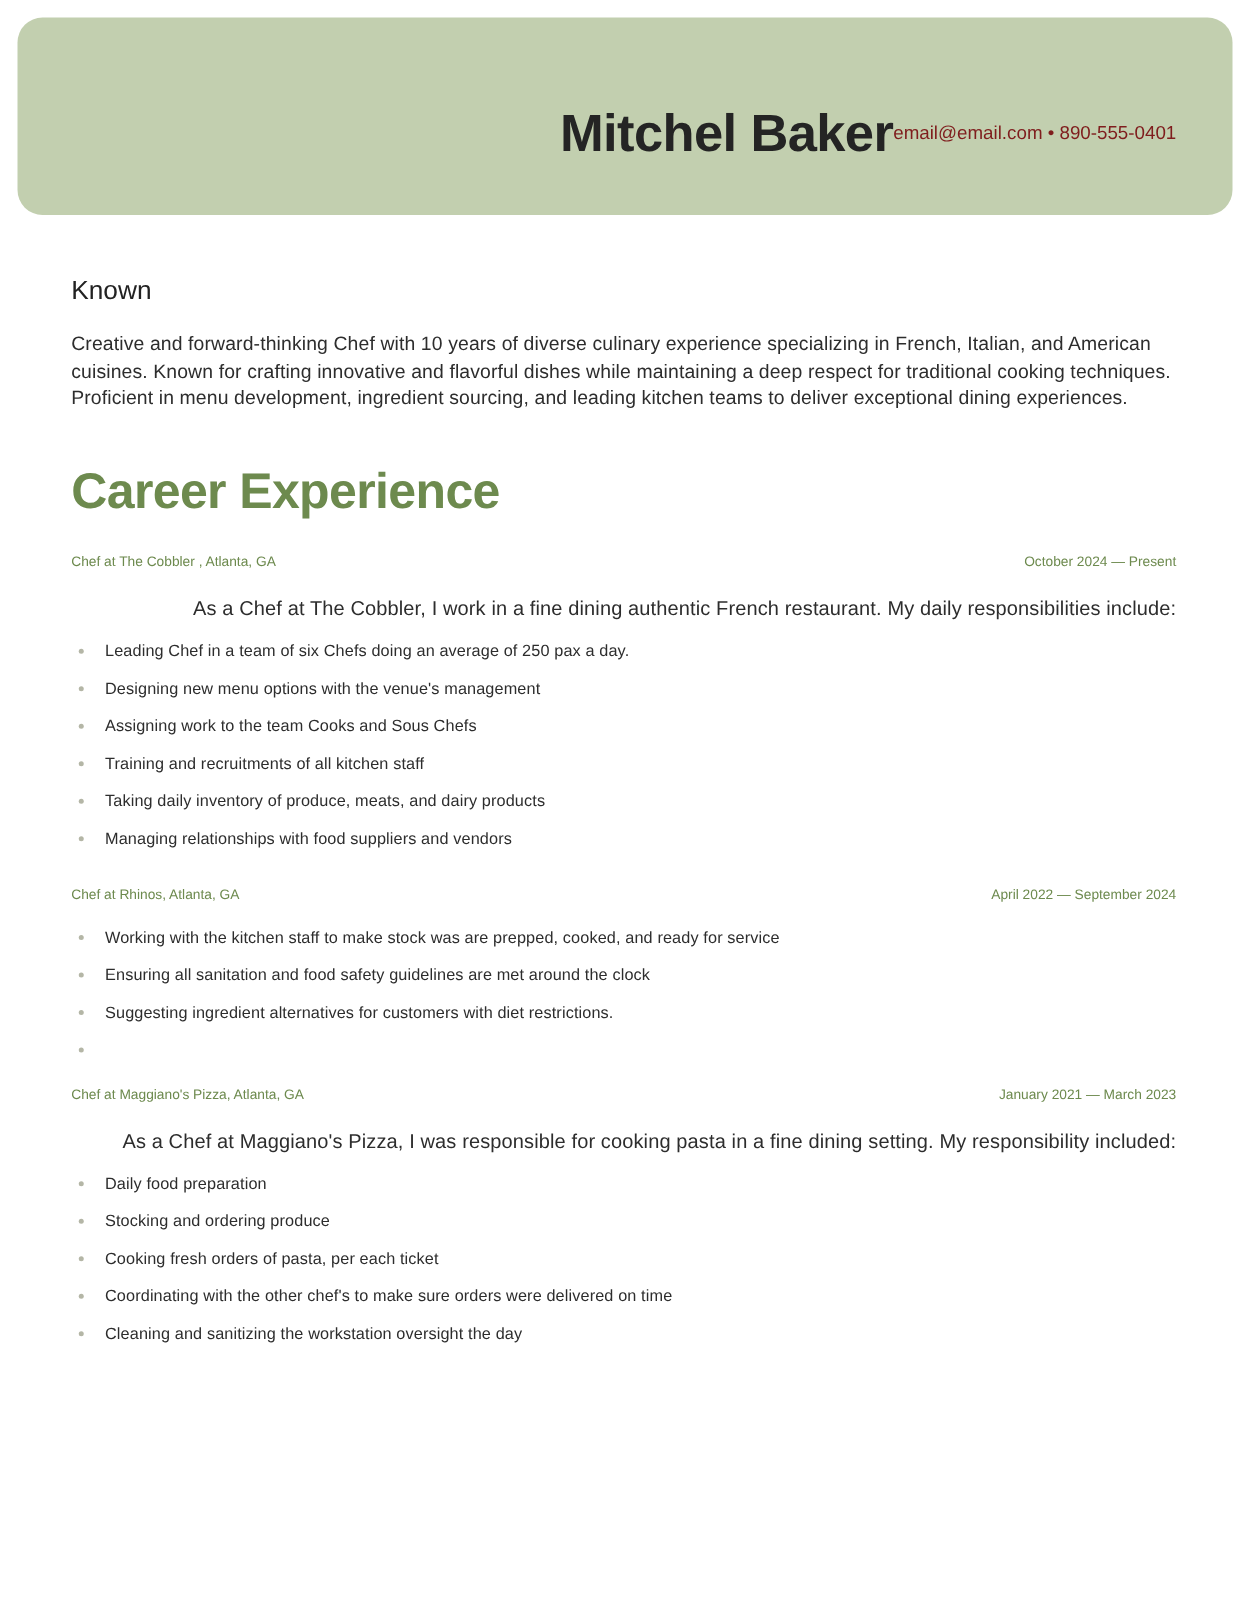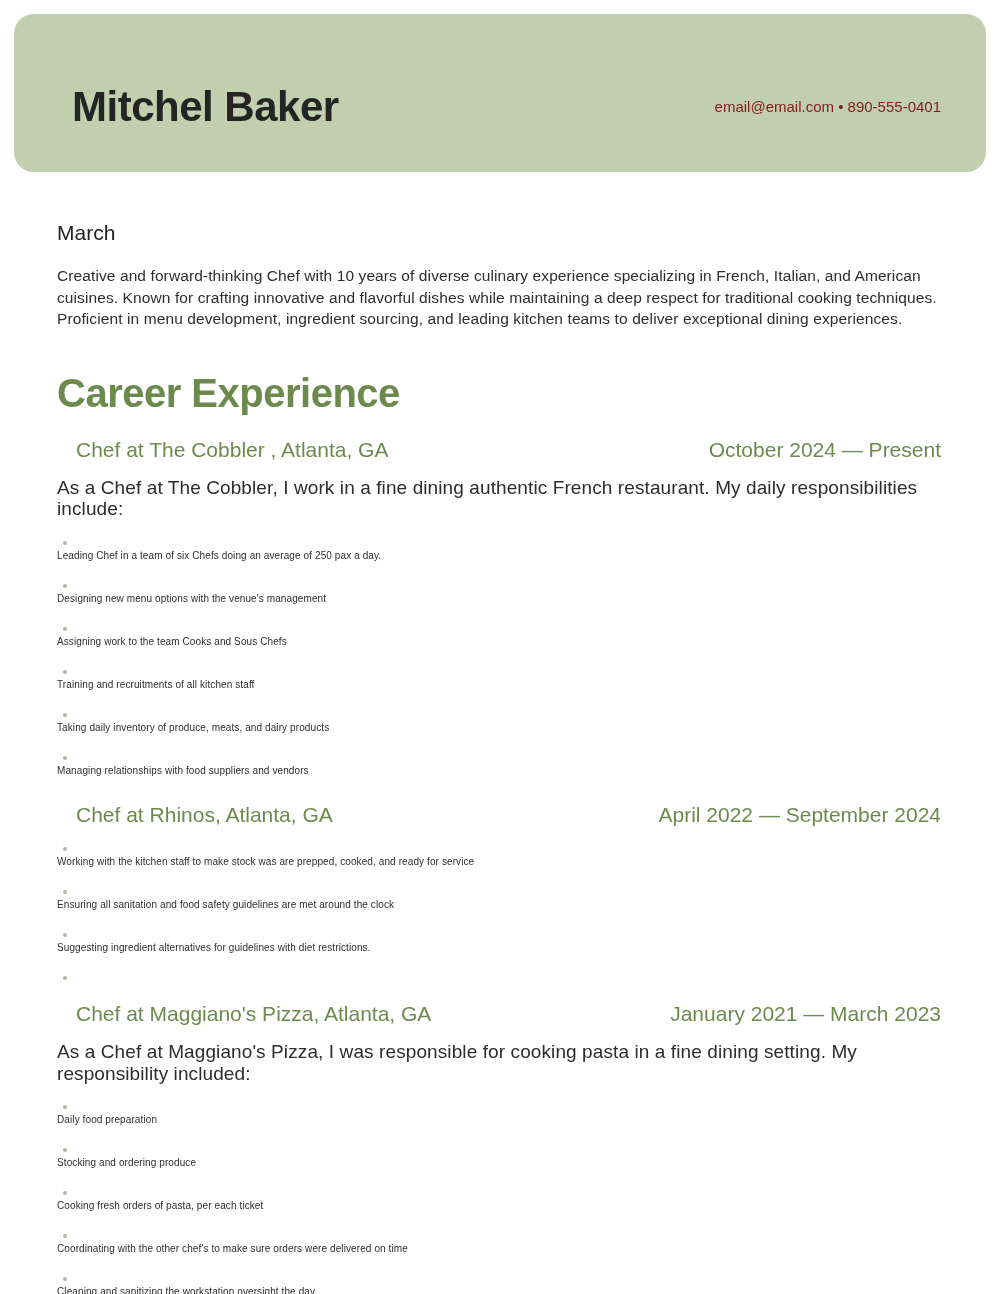--- a/index.html
+++ b/index.html
@@ -16,21 +16,21 @@
     font-family:"Liberation Sans",sans-serif;
     color:var(--text);
     overflow:hidden;
   }
   .header-band{
     margin:14px 14px 0 14px;
     height:158px;
     background:var(--header-bg);
     border-radius:20px;
     display:flex;
-    justify-content:space-between;
+    justify-content:flex-end;
     align-items:center;
     padding:28px 45px 0 58px;
   }
   .name{
     margin:0;
     font-size:42px;
     font-weight:600;
     color:#242424;
     letter-spacing:-0.5px;
     line-height:1.1;
@@ -63,46 +63,45 @@
     line-height:46px;
     font-weight:600;
     letter-spacing:-0.5px;
     color:var(--accent);
   }
   .job{margin-top:23px;}
   .job-header{
     display:flex;
     justify-content:space-between;
     align-items:baseline;
-    font-size:21px;
+    font-size:11px;
     line-height:22px;
     color:var(--accent);
-    margin-left:19px;
   }
   .job-title{font-weight:500;}
   .job-dates{white-space:nowrap;}
   .job-intro{
     margin:16px 0 0 0;
-    font-size:19px;
+    font-size:16px;
     line-height:21.5px;
     letter-spacing:0.1px;
+    text-align:right;
   }
   .job-bullets{
     list-style:none;
     margin:12px 0 0 0;
     padding:0;
   }
   .job-bullets li{
     display:flex;
     align-items:flex-start;
     margin-bottom:8.5px;
-    font-size:10px;
+    font-size:13px;
     line-height:21.5px;
     letter-spacing:0.1px;
-    flex-direction:column;
   }
   .bullet-marker{
     flex:0 0 auto;
     width:4px;height:4px;
     border-radius:50%;
     background:var(--bullet);
     margin:9px 17px 0 6px;
   }
 </style>
 </head>
@@ -113,21 +112,21 @@
   <header class="header-band">
     <h1 class="name">Mitchel Baker</h1>
     <div class="contact">
       <div>email@email.com • 890-555-0401</div>
     </div>
   </header>
 
   <main class="content">
 
     <section>
-      <h2 class="profile-title">March</h2>
+      <h2 class="profile-title">Known</h2>
       <p class="summary">Creative and forward-thinking Chef with 10 years of diverse culinary experience specializing in French, Italian, and American cuisines. Known for crafting innovative and flavorful dishes while maintaining a deep respect for traditional cooking techniques. Proficient in menu development, ingredient sourcing, and leading kitchen teams to deliver exceptional dining experiences.</p>
     </section>
 
     <section>
       <h2 class="career-heading">Career Experience</h2>
       <div id="jobs">
   <article class="job">
     <div class="job-header">
       <span class="job-title">Chef at The Cobbler , Atlanta, GA</span>
       <span class="job-dates">October 2024 — Present</span>
@@ -170,21 +169,21 @@
               <li>
                 <span class="bullet-marker"></span>
                 <span>Working with the kitchen staff to make stock was are prepped, cooked, and ready for service</span>
               </li>
               <li>
                 <span class="bullet-marker"></span>
                 <span>Ensuring all sanitation and food safety guidelines are met around the clock</span>
               </li>
               <li>
                 <span class="bullet-marker"></span>
-                <span>Suggesting ingredient alternatives for guidelines with diet restrictions.</span>
+                <span>Suggesting ingredient alternatives for customers with diet restrictions.</span>
               </li>
               <li>
                 <span class="bullet-marker"></span>
               </li>
             </ul>
   </article>
 
   <article class="job">
     <div class="job-header">
       <span class="job-title">Chef at Maggiano's Pizza, Atlanta, GA</span>

